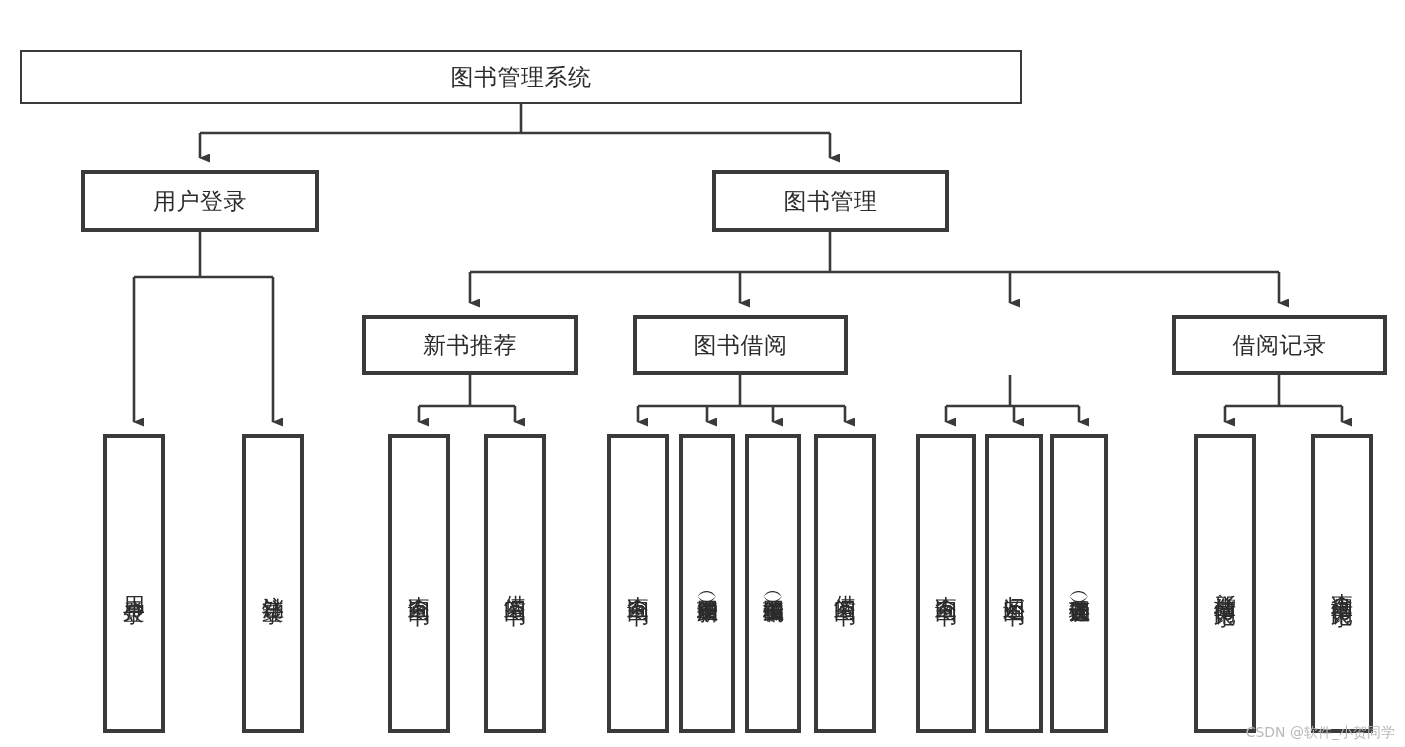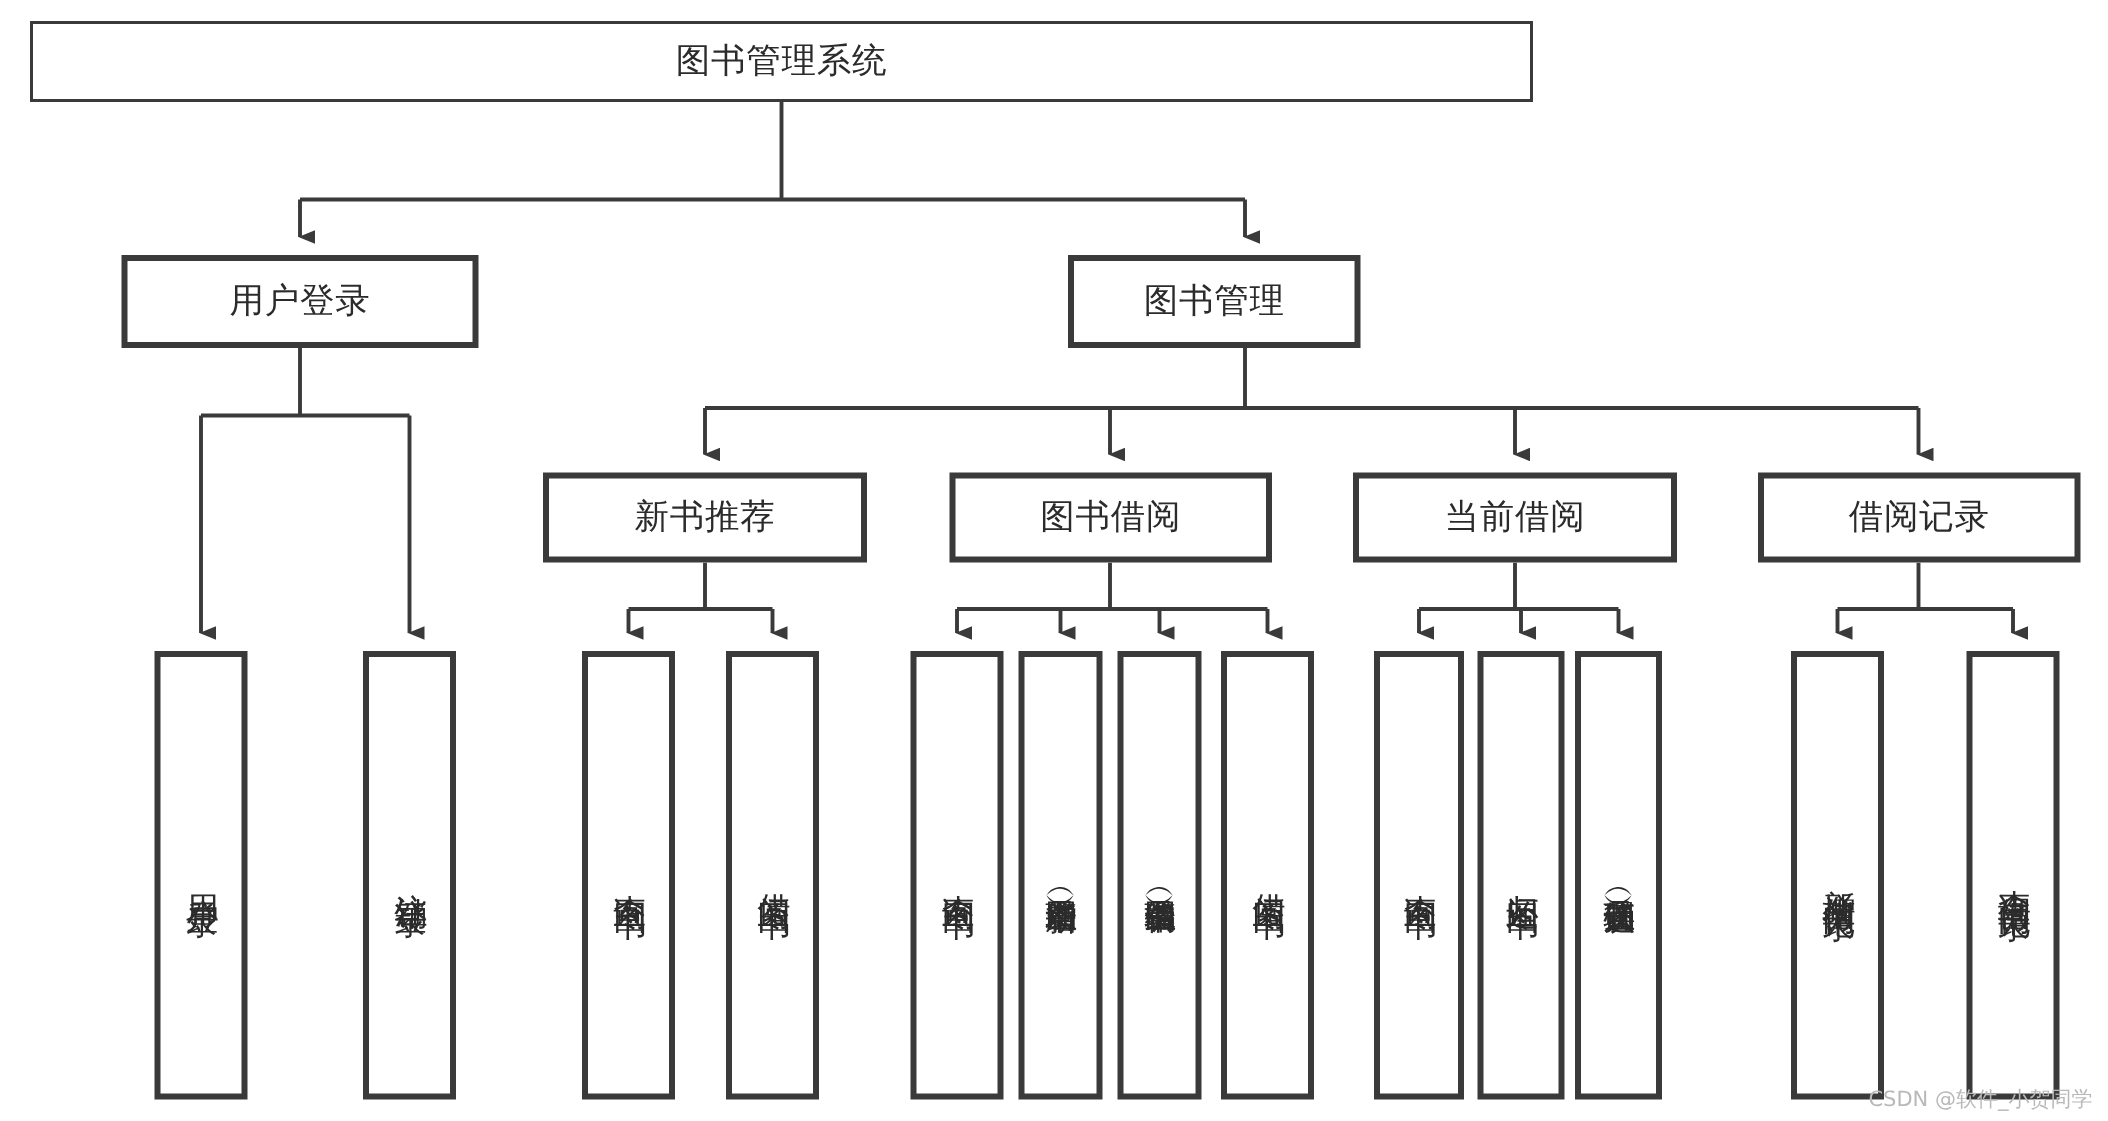--- a/index.html
+++ b/index.html
@@ -29,20 +29,21 @@
     box-sizing: border-box;
     background: #ffffff;
     border: 4px solid #404040;
     display: flex;
     align-items: center;
     justify-content: center;
     z-index: 2;
   }
   .node.root {
     border-width: 2px;
+    margin-top: 36px;
   }
   .node-label {
     color: #2b2b2b;
     font-size: 23px;
     line-height: 1.08;
     letter-spacing: 0.5px;
     white-space: nowrap;
   }
   .node.vertical .node-label {
     writing-mode: vertical-rl;
@@ -122,32 +123,29 @@
     </g>
   </svg>
 
   <div class="node root" id="node-root" style="left: 20px; top: 14px; width: 1002px; height: 54px; border-color: rgb(58, 58, 58); background: rgb(255, 255, 255);">
     <span class="node-label" style="color: rgb(43, 43, 43);">图书管理系统</span>
   </div>
 
   <div class="node" id="node-l2-0" style="left: 81px; top: 170px; width: 238px; height: 62px; border-color: rgb(58, 58, 58); background: rgb(255, 255, 255);">
     <span class="node-label" style="color: rgb(43, 43, 43);">用户登录</span>
   </div>
-  <div class="node" id="node-l2-1" style="left: 712px; top: 170px; width: 195px; height: 62px; border-color: rgb(58, 58, 58); background: rgb(255, 255, 255); justify-content: center;">
+  <div class="node" id="node-l2-1" style="left: 712px; top: 170px; width: 237px; height: 62px; border-color: rgb(58, 58, 58); background: rgb(255, 255, 255); justify-content: center;">
     <span class="node-label" style="color: rgb(43, 43, 43);">图书管理</span>
   </div>
 
   <div class="node" id="node-l3-0" style="left: 362px; top: 315px; width: 216px; height: 60px; border-color: rgb(58, 58, 58); background: rgb(255, 255, 255);">
     <span class="node-label" style="color: rgb(43, 43, 43); text-align: center;">新书推荐</span>
   </div>
   <div class="node" id="node-l3-1" style="left: 633px; top: 315px; width: 215px; height: 60px; border-color: rgb(58, 58, 58); background: rgb(255, 255, 255); text-align: right;">
     <span class="node-label" style="color: rgb(43, 43, 43);">图书借阅</span>
-  </div>
-  <div class="node" id="node-l3-2" style="left: 902px; top: 315px; width: 216px; height: 60px; border-color: rgb(58, 58, 58); background: rgb(255, 255, 255);">
-    <span class="node-label" style="color: rgb(43, 43, 43);">当前借阅</span>
   </div>
   <div class="node" id="node-l3-3" style="left: 1172px; top: 315px; width: 215px; height: 60px; border-color: rgb(58, 58, 58); background: rgb(255, 255, 255);">
     <span class="node-label" style="color: rgb(43, 43, 43);">借阅记录</span>
   </div>
 
   <div class="node vertical" id="node-leaf-0" style="left: 103px; top: 434px; width: 62px; height: 299px; border-color: rgb(58, 58, 58); background: rgb(255, 255, 255);">
     <span class="node-label" style="color: rgb(43, 43, 43);">用户登录</span>
   </div>
   <div class="node vertical" id="node-leaf-1" style="left: 242px; top: 434px; width: 62px; height: 299px; border-color: rgb(58, 58, 58); background: rgb(255, 255, 255);">
     <span class="node-label" style="color: rgb(43, 43, 43);">注销登录</span>

